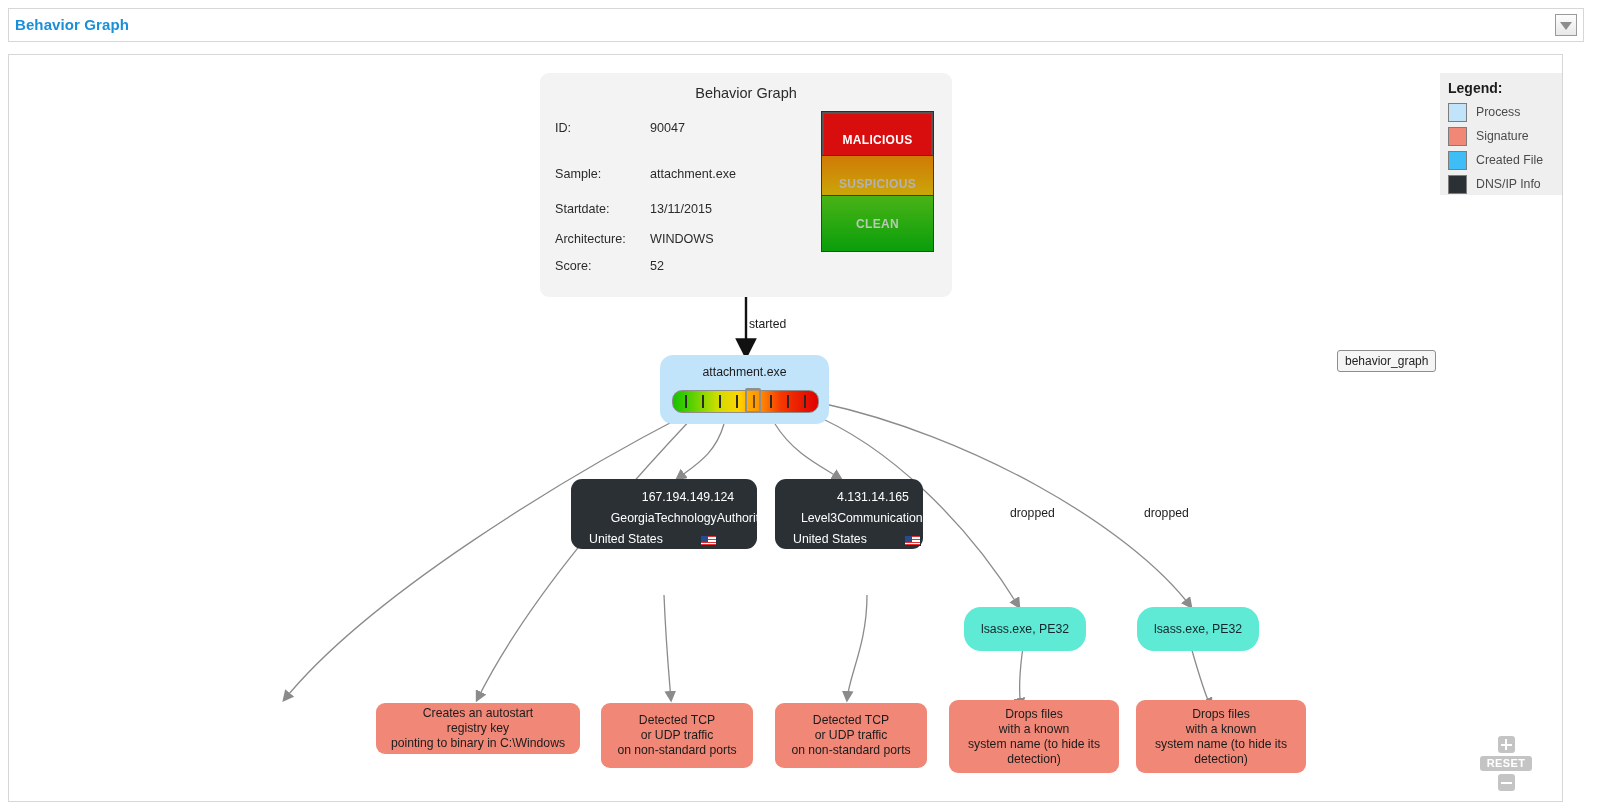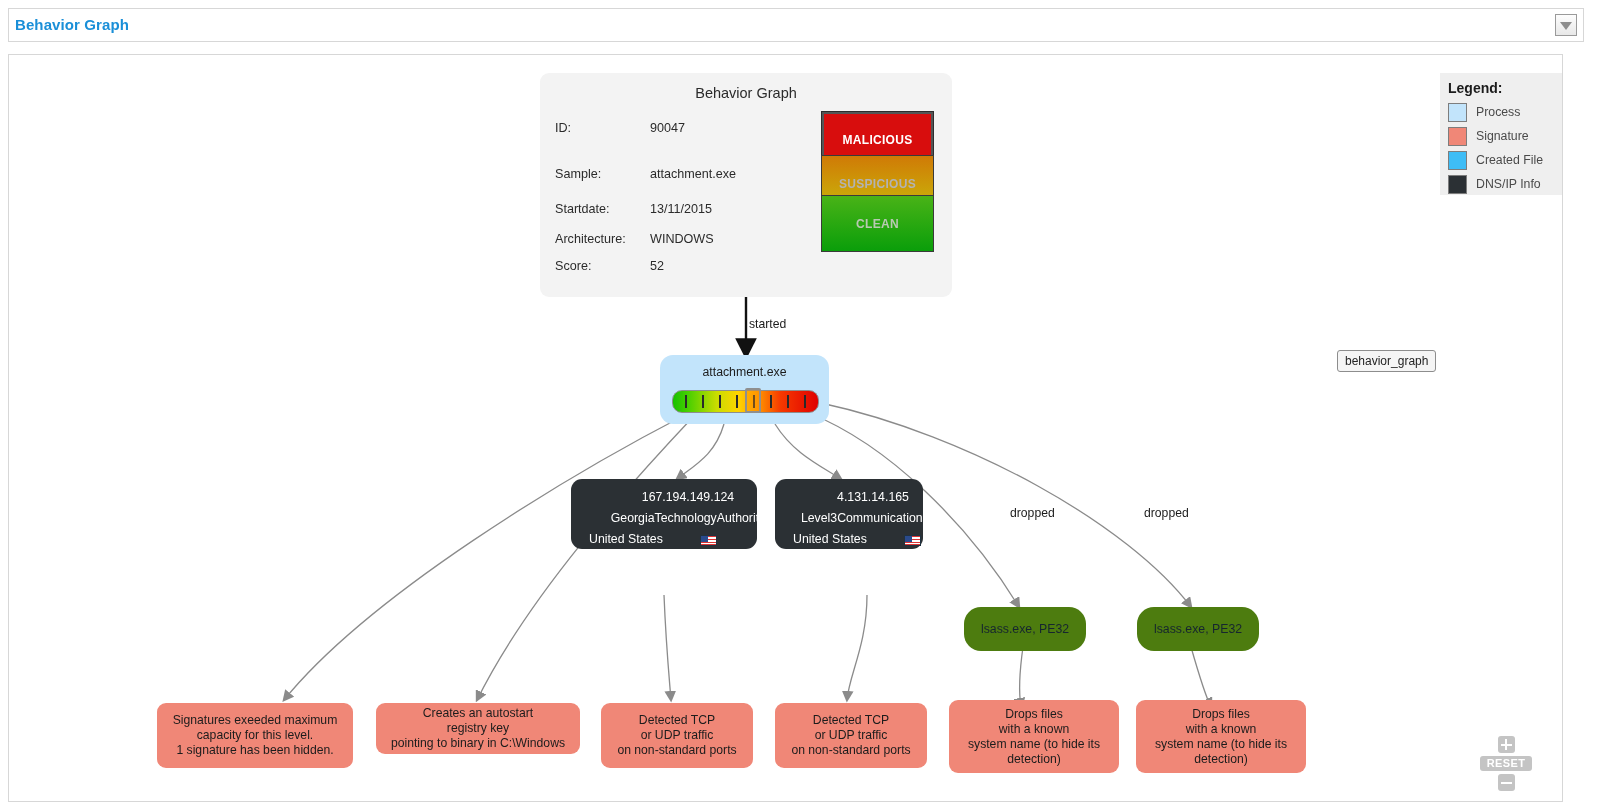--- a/index.html
+++ b/index.html
@@ -104,21 +104,21 @@
   .flag{
     position:absolute;width:17px;height:11px;border:1px solid #20313f;box-sizing:border-box;
     background:
       repeating-linear-gradient(#d33 0 1.4px,#fff 1.4px 2.8px);
   }
   .flag::after{
     content:"";position:absolute;left:0;top:0;width:7px;height:6px;background:#2a4a8c;
   }
 
   .node-file{
-    background:#4d7c0f;border-radius:17px;
+    background:#5eead4;border-radius:17px;
   }
   .node-file .nf-label{
     position:absolute;top:0;left:0;width:100%;height:100%;
     display:flex;align-items:center;justify-content:center;
     font-size:12.3px;color:#16262f;
   }
 
   .node-sig{
     background:#f08777;border-radius:9px;
   }
@@ -284,27 +284,20 @@
       <div class="flag" style="left:129px;top:56px;"></div>
     </div>
 
     <div class="node node-file" style="left:955px;top:552px;width:122px;height:44px;">
       <div class="nf-label">lsass.exe, PE32</div>
     </div>
     <div class="node node-file" style="left:1128px;top:552px;width:122px;height:44px;">
       <div class="nf-label">lsass.exe, PE32</div>
     </div>
 
-    <div class="node node-sig" style="left:148px;top:648px;width:196px;height:65px;">
-      <div class="ns-label">
-        <span>Signatures exeeded maximum</span>
-        <span>capacity for this level.</span>
-        <span>1 signature has been hidden.</span>
-      </div>
-    </div>
 
     <div class="node node-sig" style="left:367px;top:648px;width:204px;height:51px;">
       <div class="ns-label">
         <span>Creates an autostart</span>
         <span>registry key</span>
         <span>pointing to binary in C:\Windows</span>
       </div>
     </div>
 
     <div class="node node-sig" style="left:592px;top:648px;width:152px;height:65px;">

